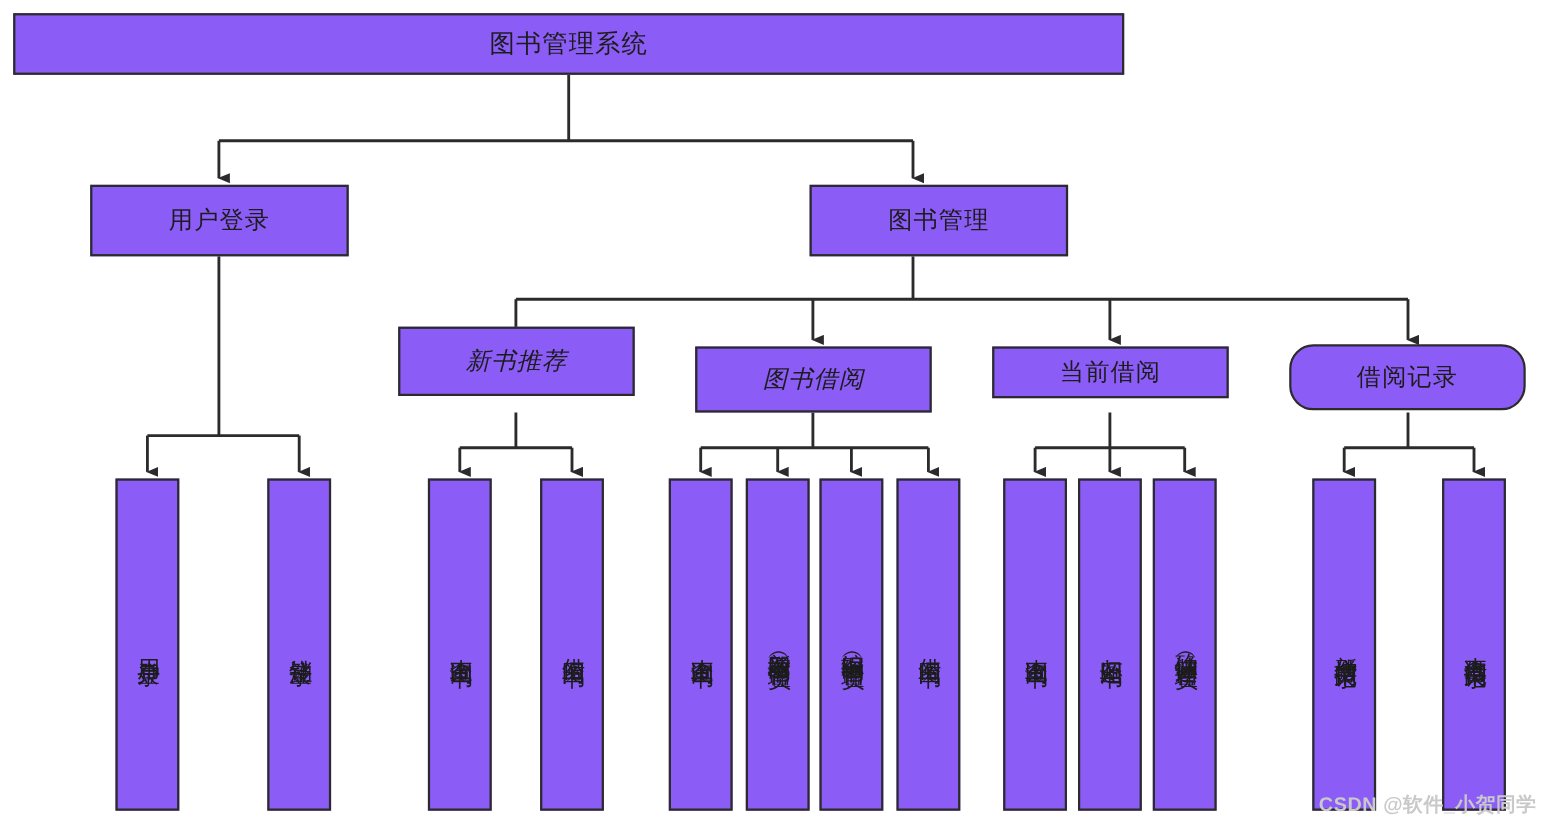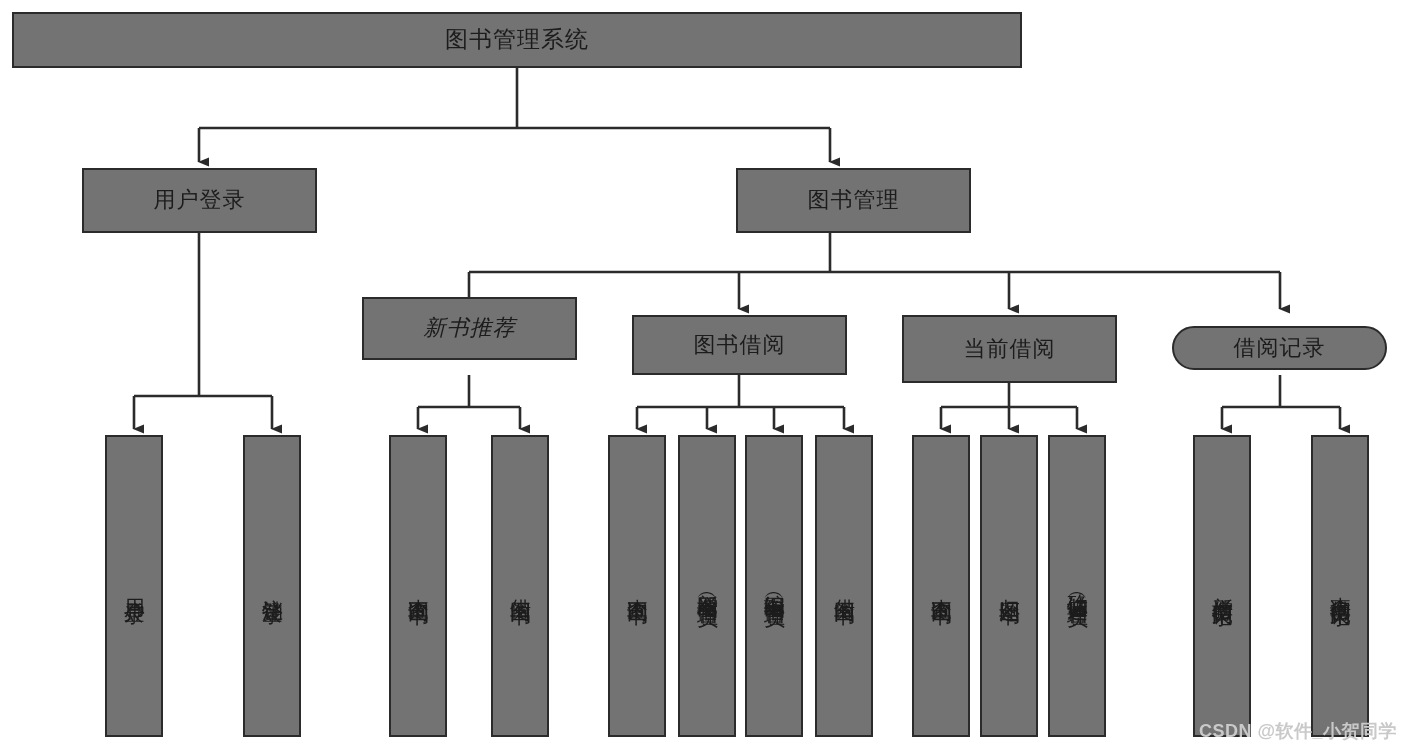--- a/index.html
+++ b/index.html
@@ -18,21 +18,21 @@
   
   #connectors{
     position:absolute;left:0;top:0;
     width:1405px;height:747px;
     pointer-events:none;
   }
   
   .node{
     position:absolute;
     box-sizing:border-box;
-    background:#737373;
+    background:#8b5cf6;
     border:2px solid #2b2b2b;
     display:flex;
     align-items:center;
     justify-content:center;
     color:#1c1c1c;
     z-index:2;
   }
   .node.horizontal{
     font-size:22px;
     letter-spacing:1px;
@@ -140,29 +140,29 @@
   </div>
 
   <div class="node vertical" style="left:243px;top:435px;width:58px;height:302px;">
     <span class="vlabel">注销登录</span>
   </div>
 
   <div class="node horizontal" style="left:362px;top:297px;width:215px;height:63px;font-style:italic;">
     <span>新书推荐</span>
   </div>
 
-  <div class="node horizontal" style="left:632px;top:315px;width:215px;height:60px;">
+  <div class="node horizontal" style="left:632px;top:315px;width:215px;height:60px;font-style:italic;">
     <span>图书借阅</span>
   </div>
 
-  <div class="node horizontal" style="left:902px;top:315px;width:215px;height:68px;">
+  <div class="node horizontal" style="left:902px;top:315px;width:215px;height:47px;">
     <span>当前借阅</span>
   </div>
 
-  <div class="node horizontal" style="left:1172px;top:326px;width:215px;height:44px;border-radius:22px;">
+  <div class="node horizontal" style="left:1172px;top:313px;width:215px;height:60px;border-radius:22px;">
     <span>借阅记录</span>
   </div>
 
   <div class="node vertical" style="left:389px;top:435px;width:58px;height:302px;">
     <span class="vlabel">查询图书</span>
   </div>
 
   <div class="node vertical" style="left:491px;top:435px;width:58px;height:302px;">
     <span class="vlabel">借阅图书</span>
   </div>

